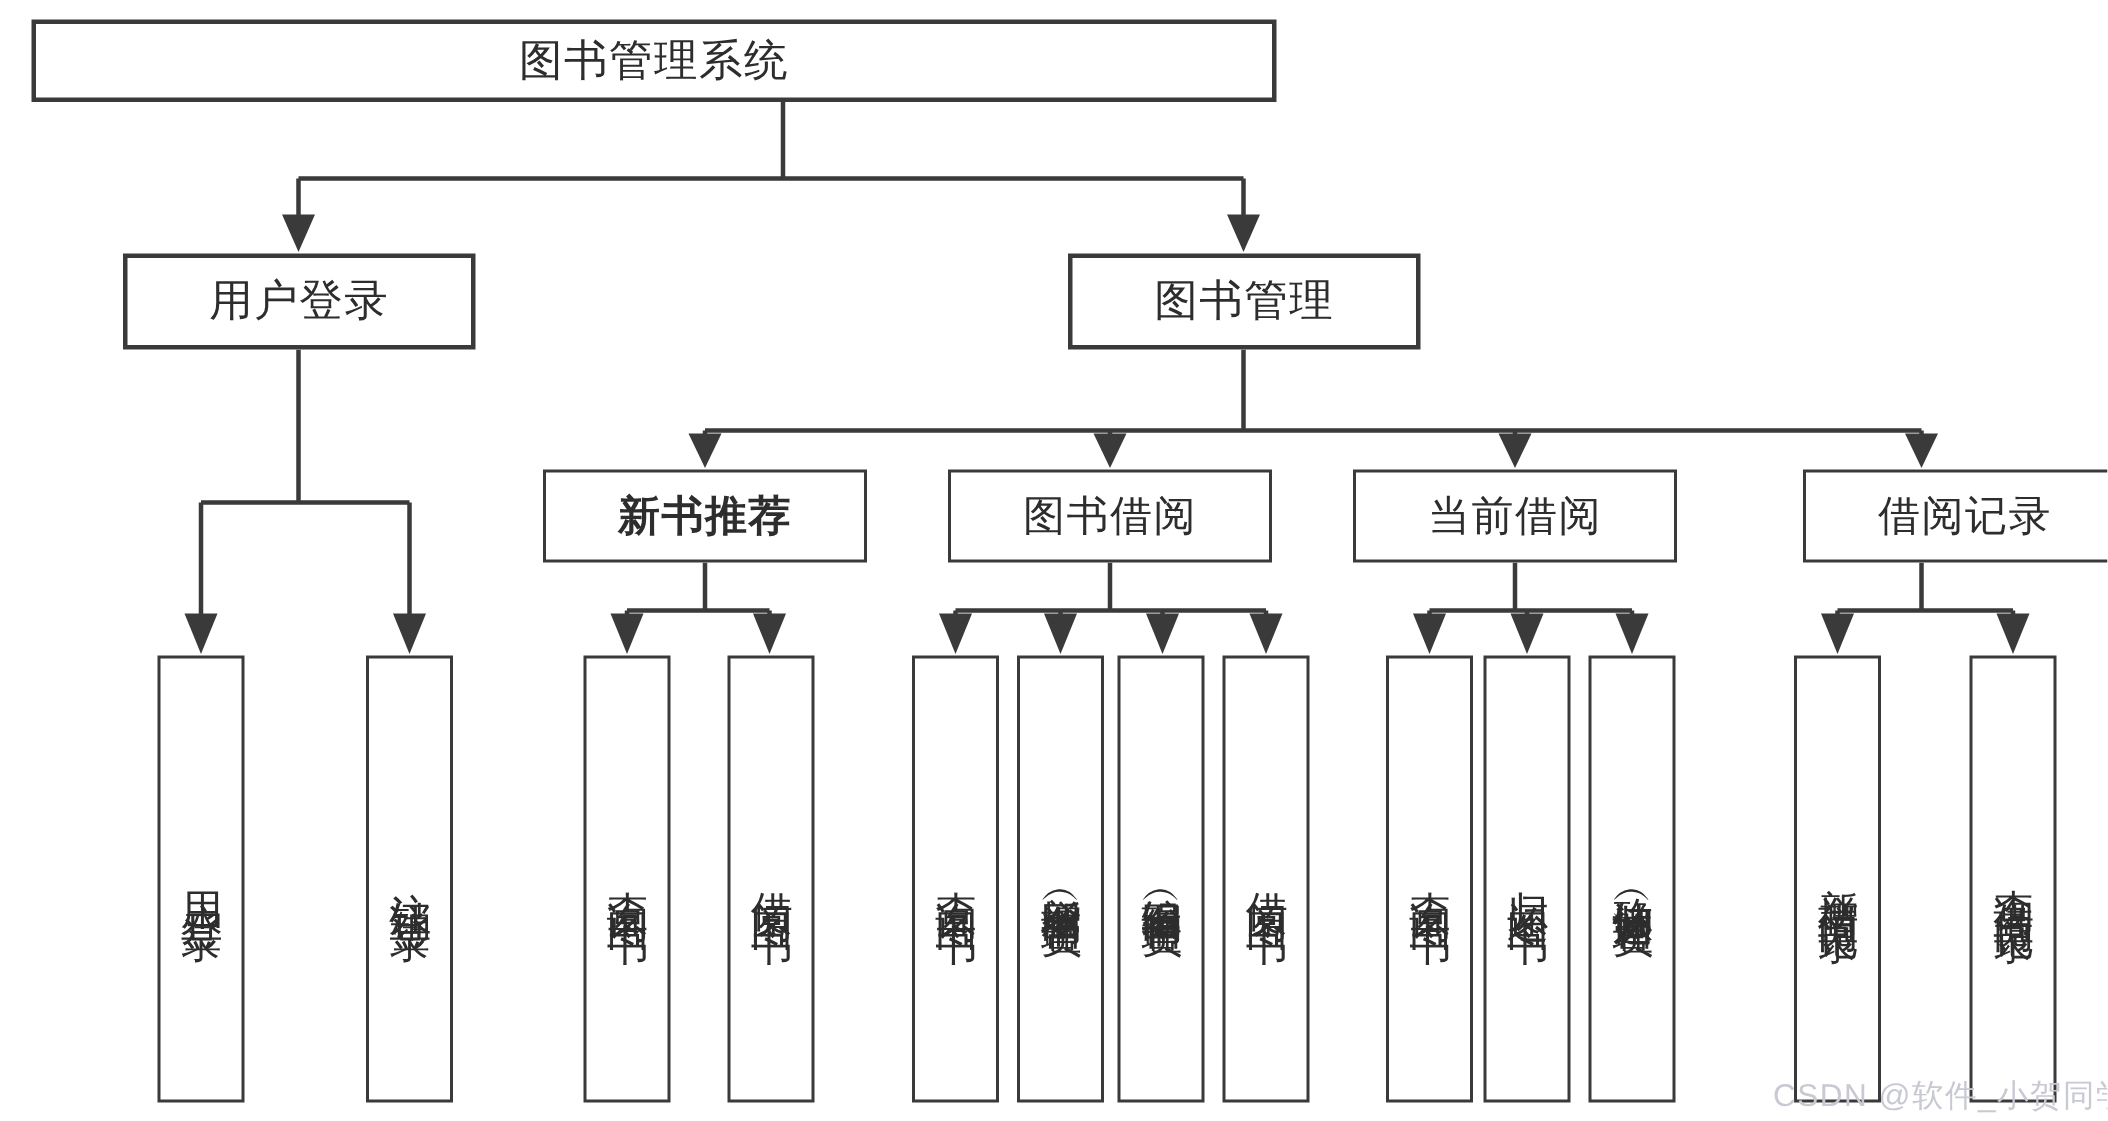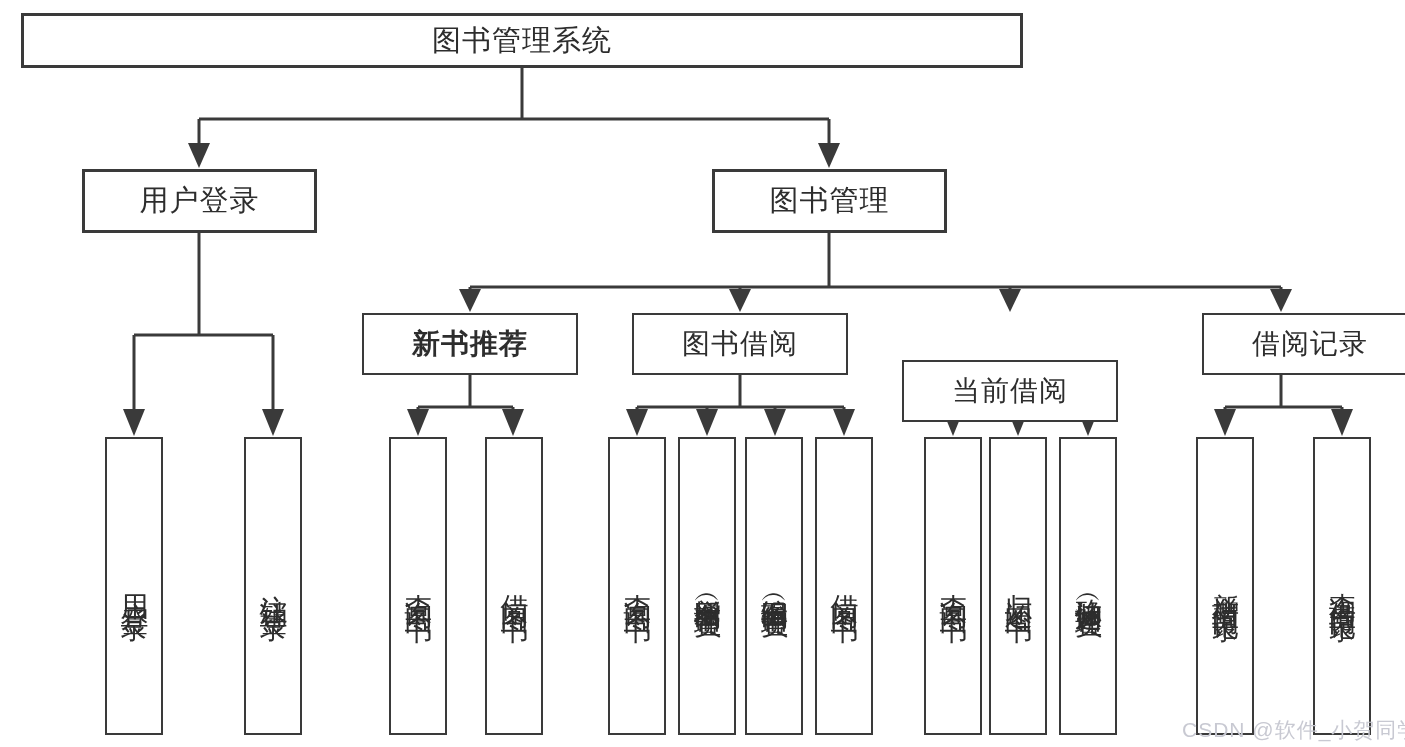--- a/index.html
+++ b/index.html
@@ -121,38 +121,38 @@
 
       <polygon points="942,409 964,409 953,436"></polygon>
       <polygon points="1007,409 1029,409 1018,436"></polygon>
       <polygon points="1077,409 1099,409 1088,436"></polygon>
 
       <polygon points="1214,409 1236,409 1225,436"></polygon>
       <polygon points="1331,409 1353,409 1342,436"></polygon>
     </g>
   </svg>
 
-  <div class="hbox" style="left:21px; top:13px; width:1002px; height:55px;">
+  <div class="hbox" style="left:21px; top:13px; width:830px; height:55px;">
     <span>图书管理系统</span>
   </div>
 
   <div class="hbox" style="left:82px; top:169px; width:235px; height:64px;">
     <span>用户登录</span>
   </div>
   <div class="hbox" style="left:712px; top:169px; width:235px; height:64px;">
     <span>图书管理</span>
   </div>
 
   <div class="hbox" style="left:362px; top:313px; width:216px; height:62px; border-width:2.5px; font-size:28px;font-weight:bold;">
     <span>新书推荐</span>
   </div>
   <div class="hbox" style="left:632px; top:313px; width:216px; height:62px; border-width:2.5px; font-size:28px;font-family:Liberation Serif, serif;">
     <span>图书借阅</span>
   </div>
-  <div class="hbox" style="left:902px; top:313px; width:216px; height:62px; border-width:2.5px; font-size:28px;margin-top:47px;">
+  <div class="hbox" style="left:902px; top:313px; width:216px; height:62px; border-width:2.5px; font-size:28px;">
     <span>当前借阅</span>
   </div>
   <div class="hbox" style="left:1173px; top:313px; width:216px; height:62px; border-width:2.5px; font-size:28px;margin-left:29px;">
     <span>借阅记录</span>
   </div>
 
   <div class="leaf" style="left:105px;">
     <span class="vtext">用户登录</span>
   </div>
   <div class="leaf" style="left:244px;">

